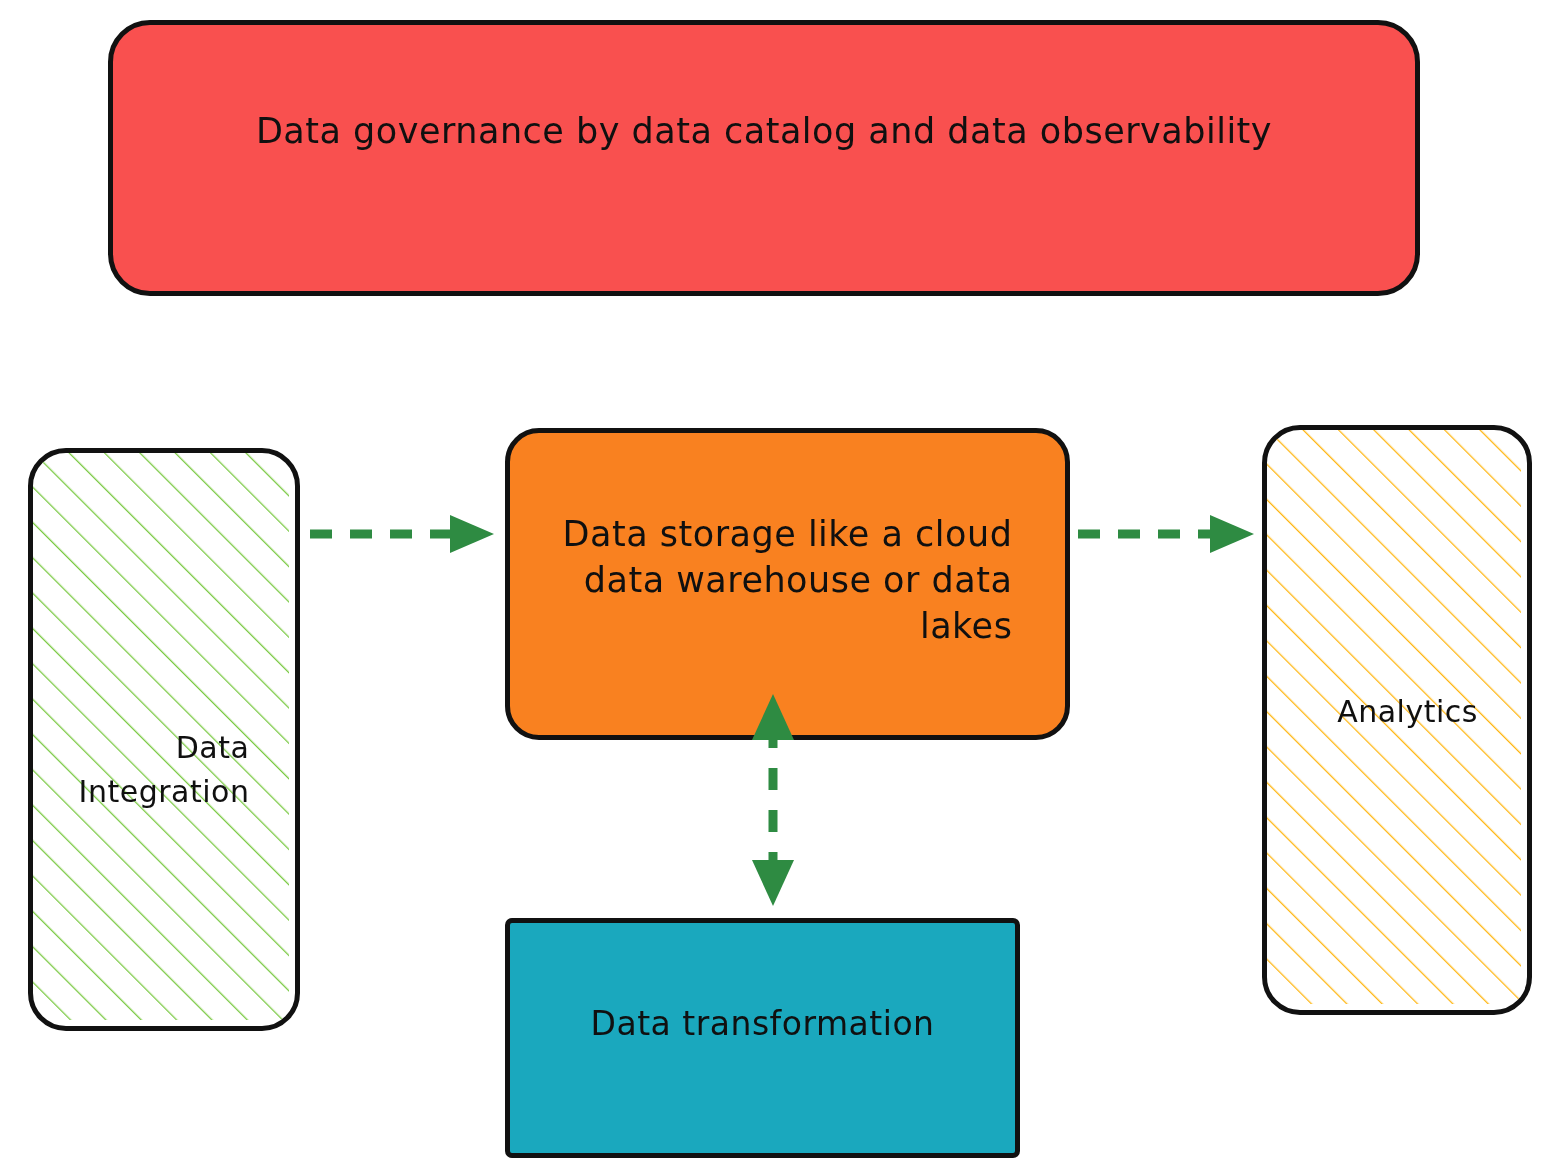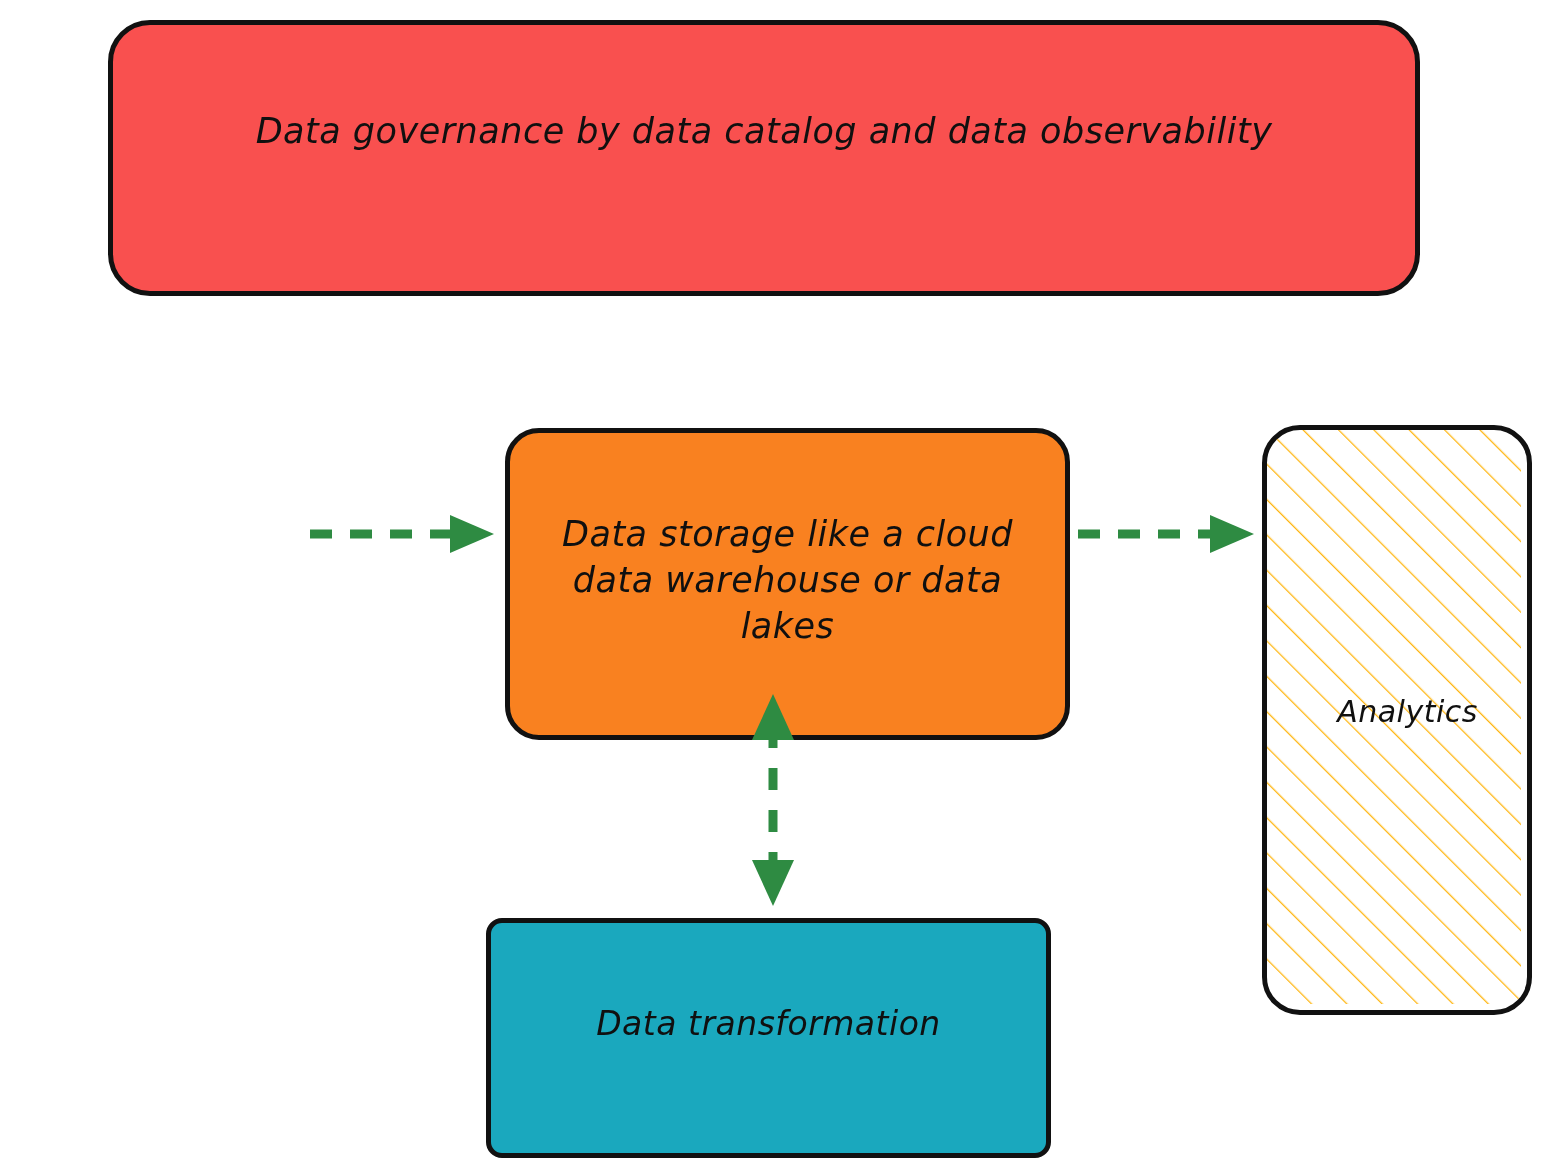--- a/index.html
+++ b/index.html
@@ -24,23 +24,22 @@
   
   .node {
     position: absolute;
     box-sizing: border-box;
     border: 5px solid #111111;
     border-radius: 40px;
     display: flex;
     flex-direction: column;
     justify-content: center;
     align-items: center;
-    text-align: center;
+    text-align: right;
     overflow: hidden;
-    font-style: italic;
   }
   .node .label {
     position: relative;
     z-index: 3;
     color: #101010;
     font-family: "DejaVu Sans", sans-serif;
     font-weight: 400;
     letter-spacing: 0.5px;
     line-height: 1.18;
     white-space: pre-line;
@@ -100,24 +99,24 @@
     background: #FFFFFF;
     border-radius: 38px;
     padding-left: 21px;
   }
   #node-analytics .label {
     font-size: 30px;
     transform: translateY(-8px);
   }
 
   #node-transformation {
-    left: 486px; top: 918px;
-    width: 565px; height: 240px;
+    left: 505px; top: 918px;
+    width: 515px; height: 240px;
     background: #1AA8BE;
-    border-radius: 16px;
+    border-radius: 7px;
   }
   #node-transformation .label {
     font-size: 33px;
     transform: translateY(-14px);
   }
 
   
   .edge {
     position: absolute;
     z-index: 5;
@@ -129,20 +128,32 @@
 </style>
 </head>
 <body>
 
 <div id="canvas">
 
   <div class="node" id="node-governance">
     <span class="label">Data governance by data catalog and data observability</span>
   </div>
 
+  <div class="node" id="node-integration">
+    <svg class="hatch" xmlns="http://www.w3.org/2000/svg" width="100%" height="100%" preserveAspectRatio="none">
+      <defs>
+        <pattern id="hatchGreen" width="25" height="25" patternUnits="userSpaceOnUse" patternTransform="rotate(-45 0 0)">
+          <line x1="0" y1="0" x2="0" y2="25" stroke="#7AC943" stroke-width="2.6"></line>
+        </pattern>
+      </defs>
+      <rect x="0" y="0" width="100%" height="100%" fill="url(#hatchGreen)"></rect>
+    </svg>
+    <span class="label">Data
+Integration</span>
+  </div>
 
   <div class="node" id="node-storage">
     <span class="label">Data storage like a cloud
 data warehouse or data
 lakes</span>
   </div>
 
   <div class="node" id="node-analytics">
     <svg class="hatch" xmlns="http://www.w3.org/2000/svg" width="100%" height="100%" preserveAspectRatio="none">
       <defs>

